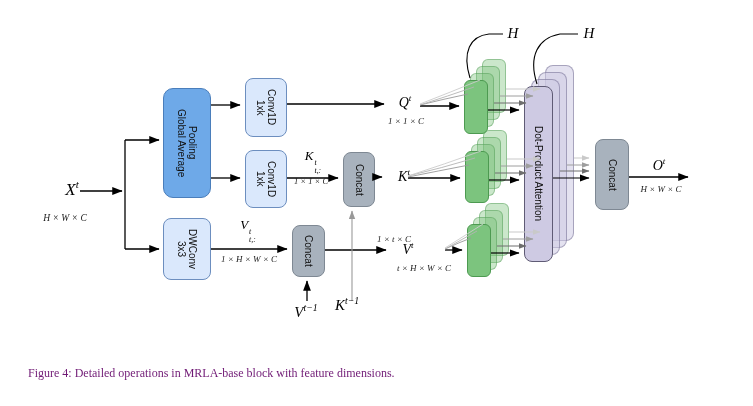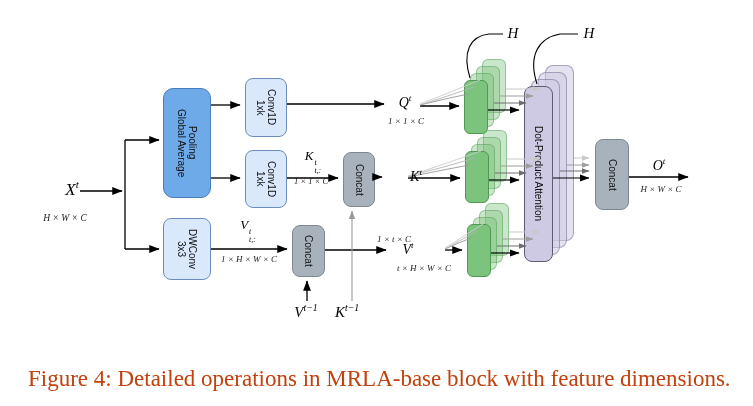--- a/index.html
+++ b/index.html
@@ -17,21 +17,21 @@
   .purple-front{background:#CECAE3;border:1px solid #5F5B75;border-radius:8px;}
   .purple-back{background:rgba(206,202,227,0.55);border:1px solid rgba(108,102,140,0.5);border-radius:8px;position:absolute;box-sizing:border-box;}
   
   .mlabel{position:absolute;transform:translate(-50%,-50%);white-space:nowrap;
           font-family:"Liberation Serif",serif;font-style:italic;color:#000;}
   .mlabel sup{font-size:0.65em;}
   .ss{display:inline-flex;flex-direction:column;justify-content:center;vertical-align:-5px;
       font-size:0.60em;line-height:1.05;margin-left:1px;}
   .dim{position:absolute;transform:translate(-50%,-50%);white-space:nowrap;
        font-family:"Liberation Serif",serif;font-style:italic;font-size:9px;color:#1a1a1a;}
-  .caption{position:absolute;font-family:"Liberation Serif",serif;font-size:23px;color:#c2410c;white-space:nowrap;}
+  .caption{position:absolute;font-family:"Liberation Serif",serif;font-size:12px;color:#701a75;white-space:nowrap;}
   svg{position:absolute;left:0;top:0;}
 </style>
 </head>
 <body>
 
 <div id="page">
 
   <div class="green-back" style="left:482px;top:59px;width:24px;height:54px;"></div>
   <div class="green-back" style="left:476px;top:66px;width:24px;height:54px;"></div>
   <div class="green-back" style="left:470px;top:73px;width:24px;height:54px;"></div>
@@ -189,34 +189,34 @@
 
   <div class="mlabel" style="left:405px;top:102px;font-size:14px;"><span>Q</span><sup>t</sup></div>
   <div class="dim" style="left:406px;top:121px;">1 × 1 × C</div>
 
   <div class="mlabel" style="left:313px;top:162px;font-size:13px;"><span>K</span><span class="ss">
         <span>t</span>
         <span>t,:</span>
       </span></div>
   <div class="dim" style="left:311px;top:181px;font-size:8.5px;">1 × 1 × C</div>
 
-  <div class="mlabel" style="left:416px;top:176px;font-size:14px;"><span>K</span><sup>t</sup></div>
+  <div class="mlabel" style="left:404px;top:176px;font-size:14px;"><span>K</span><sup>t</sup></div>
   <div class="dim" style="left:394px;top:194px;margin-top:45px;">1 × t × C</div>
 
   <div class="mlabel" style="left:248px;top:231px;font-size:13px;"><span>V</span><span class="ss">
         <span>t</span>
         <span>t,:</span>
       </span></div>
   <div class="dim" style="left:249px;top:259px;">1 × H × W × C</div>
 
   <div class="mlabel" style="left:408px;top:249px;font-size:14px;"><span>V</span><sup>t</sup></div>
   <div class="dim" style="left:408px;top:268px;margin-left:16px;">t × H × W × C</div>
 
   <div class="mlabel" style="left:306px;top:311px;font-size:15px;"><span>V</span><sup>t−1</sup></div>
-  <div class="mlabel" style="left:347px;top:311px;font-size:15px;"><span>K</span><sup>t−1</sup></div>
+  <div class="mlabel" style="left:347px;top:304px;font-size:15px;"><span>K</span><sup>t−1</sup></div>
 
   <div class="mlabel" style="left:659px;top:165px;font-size:14px;text-align:right;"><span>O</span><sup>t</sup></div>
   <div class="dim" style="left:661px;top:189px;">H × W × C</div>
 
   <div class="mlabel" style="left:513px;top:33px;font-size:15px;">H</div>
   <div class="mlabel" style="left:589px;top:33px;font-size:15px;">H</div>
 
   <div class="caption" style="left:28px;top:366px;">Figure 4: Detailed operations in MRLA-base block with feature dimensions.</div>
 </div>
 

